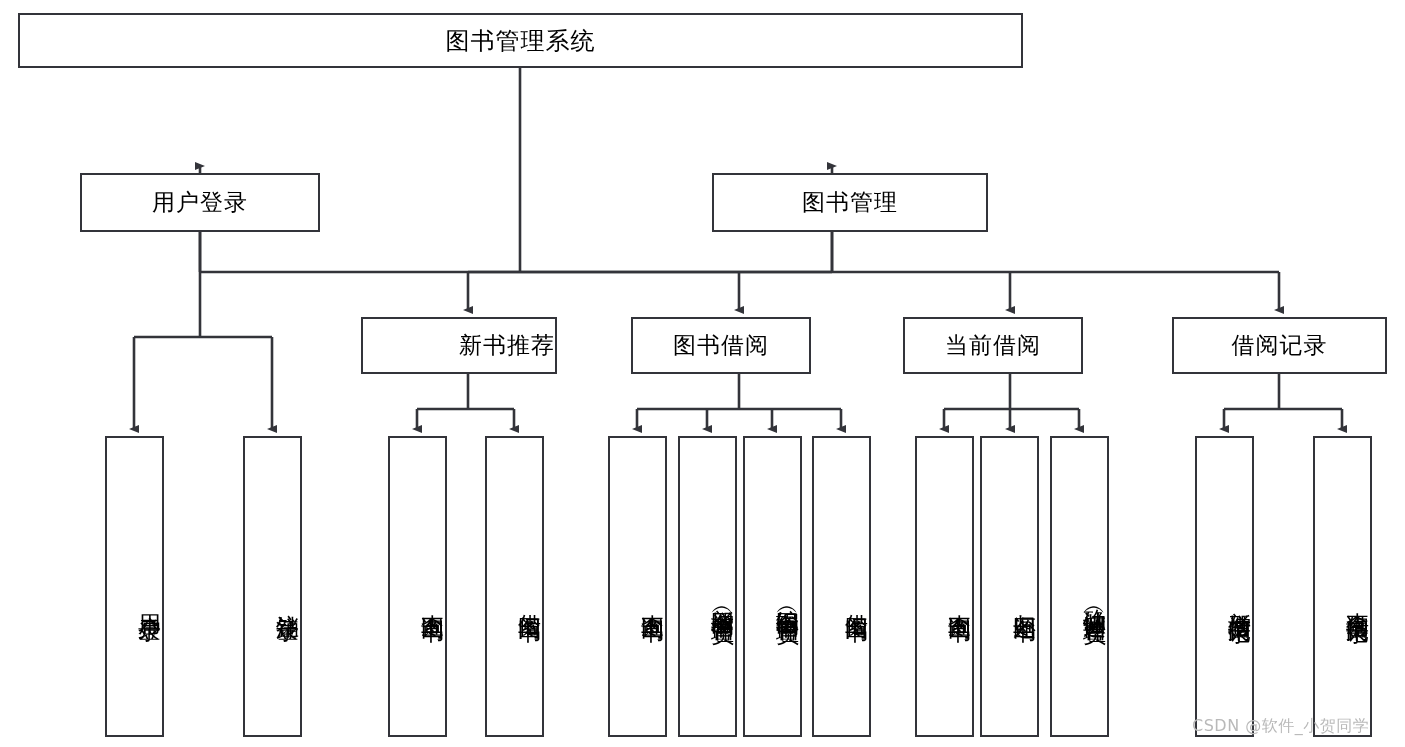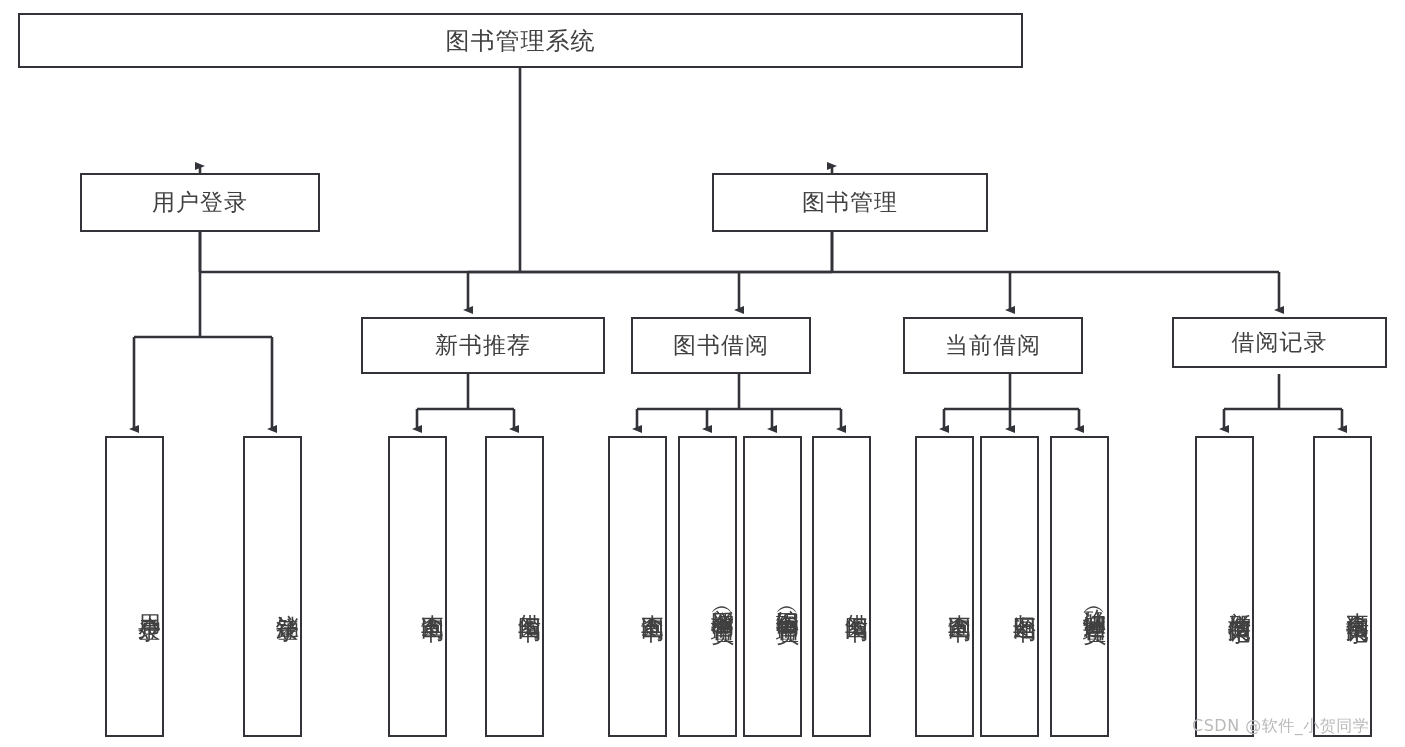--- a/index.html
+++ b/index.html
@@ -10,21 +10,21 @@
   }
   #diagram{position:absolute;left:0;top:0;width:1405px;height:747px;}
   .node{
     position:absolute;
     box-sizing:border-box;
     background:#ffffff;
     border:2px solid #33343a;
     display:flex;
     align-items:center;
     justify-content:center;
-    color:#404040;
+    color:#000000;
   }
   .node.h-node{ font-size:23px; letter-spacing:1px; }
   .node.v-node{
     font-size:23px;
     writing-mode:vertical-rl;
     text-orientation:upright;
     line-height:1.12;
     letter-spacing:2px;
     padding-top:26px;
     align-items:flex-start;
@@ -33,24 +33,24 @@
   .node.v-node .vtext{
     writing-mode:vertical-rl;
     text-orientation:upright;
     white-space:normal;
     display:block;
   }
   #root-node{ left:18px; top:13px; width:1005px; height:55px; font-size:24px;}
   #n-user-login{ left:80px; top:173px; width:240px; height:59px;}
   #n-book-mgmt{ left:712px; top:173px; width:276px; height:59px;}
 
-  #n-new-rec{ left:361px; top:317px; width:244px; height:57px;}
+  #n-new-rec{ left:361px; top:317px; width:196px; height:57px;justify-content:flex-end;}
   #n-borrow{  left:631px; top:317px; width:180px; height:57px;}
   #n-current{ left:903px; top:317px; width:180px; height:57px;}
-  #n-record{  left:1172px; top:317px; width:215px; height:51px;}
+  #n-record{  left:1172px; top:317px; width:215px; height:57px;}
 
   .leaf{ top:436px; height:301px; width:59px;}
   #l-user-login{ left:105px;}
   #l-user-logout{ left:243px;}
   #l-nr-query{ left:388px;}
   #l-nr-borrow{ left:485px;}
   #l-bb-query{ left:608px;}
   #l-bb-add{ left:678px;}
   #l-bb-edit{ left:743px;}
   #l-bb-borrow{ left:812px;}

